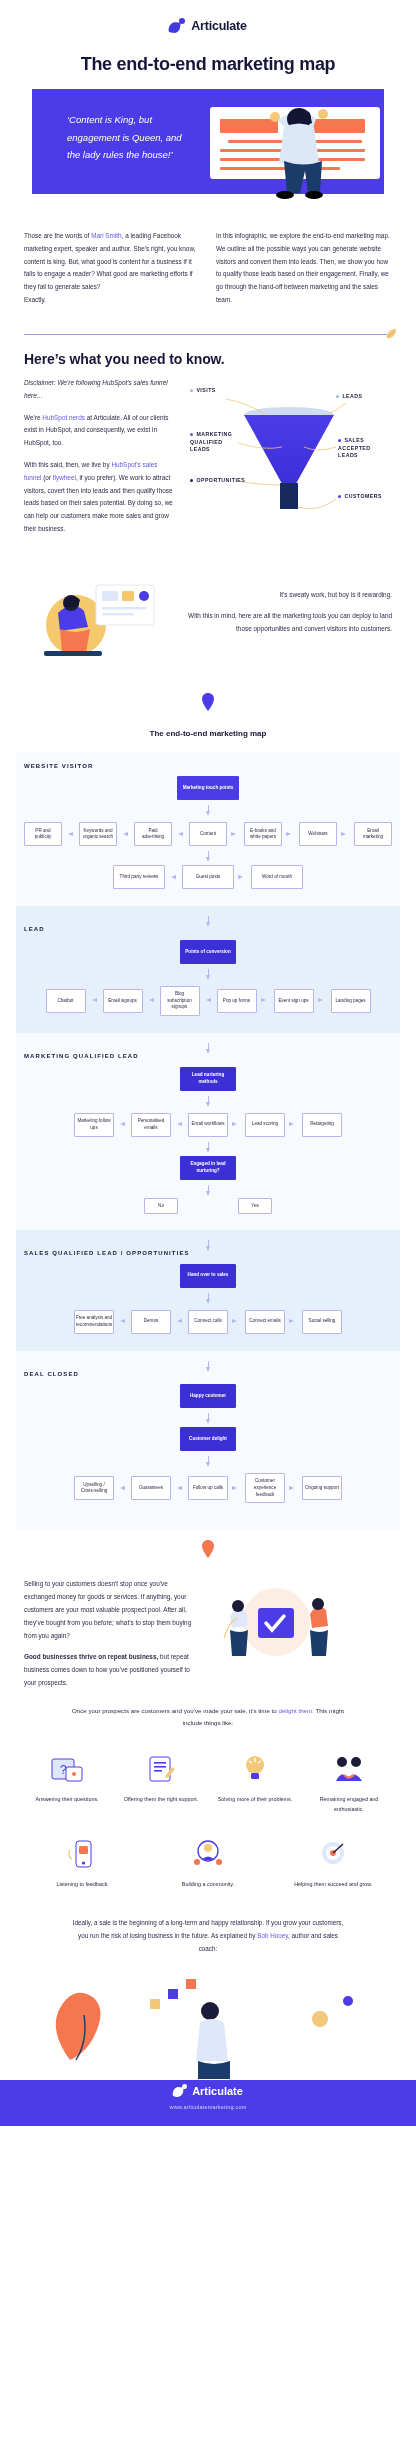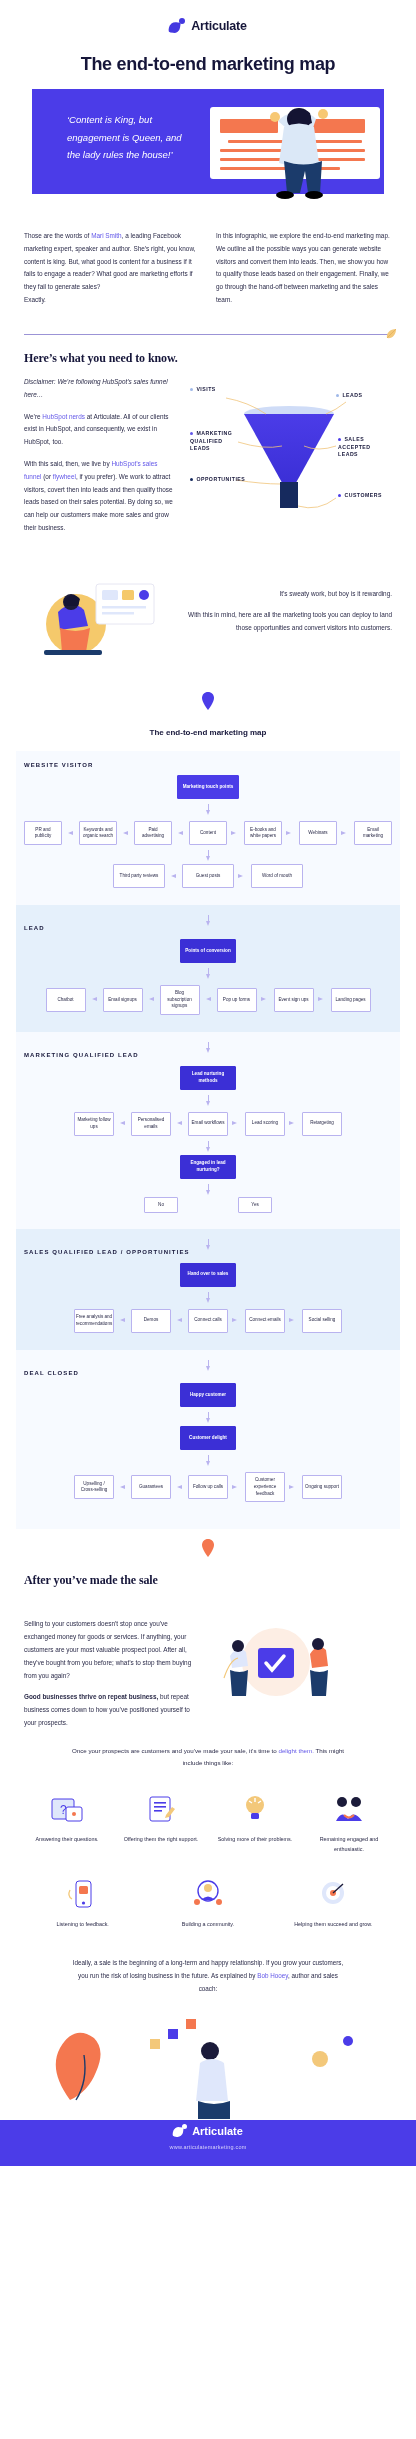--- a/index.html
+++ b/index.html
@@ -35,21 +35,21 @@
 
   
   .intro { display:flex; gap:16px; padding:26px 24px 4px; }
   .intro p { font-size:6.4px; line-height:2.0; color:#2a2a48; margin-bottom:7px; }
   .intro .col { flex:1; }
   a.lnk, .lnk { color:#6257e8; text-decoration:none; }
 
   .divider { margin:16px 24px 0; height:1px; background:#9b93d6; position:relative; }
   .leaf { position:absolute; right:-6px; top:-7px; width:14px; height:14px; }
 
-  .sect-h { font-size:12px; font-weight:700; color:#16163a; padding:16px 24px 10px; letter-spacing:-0.1px;font-family:Liberation Serif, serif; }
+  .sect-h { font-size:14px; font-weight:700; color:#16163a; padding:16px 24px 10px; letter-spacing:-0.1px; }
 
   .know { display:flex; padding:0 24px; gap:12px; }
   .know .left { width:150px; }
   .know p { font-size:6.4px; line-height:2.0; color:#2a2a48; margin-bottom:9px; }
   .know .disc { font-style:italic; }
 
   
   .funnel-wrap { position:relative; width:205px; height:150px; margin-top:4px; }
   .funnel-cone { position:absolute; left:58px; top:34px; width:90px; height:70px;
       background:linear-gradient(180deg,#4b3ce8,#3b2fd6); clip-path:polygon(0 0,100% 0,57% 100%,43% 100%); }
@@ -380,21 +380,20 @@
         <span class="arr-r"></span>
         <div class="node sm">Ongoing support</div>
       </div>
     </div>
   </div>
 
   <svg class="pin" viewBox="0 0 12 18">
     <path d="M6 0 C2.5 0 0 2.6 0 6 C0 10.5 6 18 6 18 C6 18 12 10.5 12 6 C12 2.6 9.5 0 6 0 Z" fill="#f4774f"></path>
   </svg>
 
-  <div class="sect-h">After you’ve made the sale</div>
   <div class="after">
     <div class="txt">
       <p>Selling to your customers doesn’t stop once you’ve exchanged money for goods or services. If anything, your customers are your most valuable prospect pool. After all, they’ve bought from you before; what’s to stop them buying from you again?</p>
       <p><span class="bold">Good businesses thrive on repeat business,</span> but repeat business comes down to how you’ve positioned yourself to your prospects.</p>
     </div>
     <div class="art">
       <svg width="150" height="95">
         <circle cx="70" cy="44" r="34" fill="#fdeee4"></circle>
         <rect x="52" y="30" width="36" height="30" rx="3" fill="#4b3ce8"></rect>
         <path d="M60 45 l6 7 12 -14" stroke="#fff" stroke-width="3.5" fill="none" stroke-linecap="round"></path>

